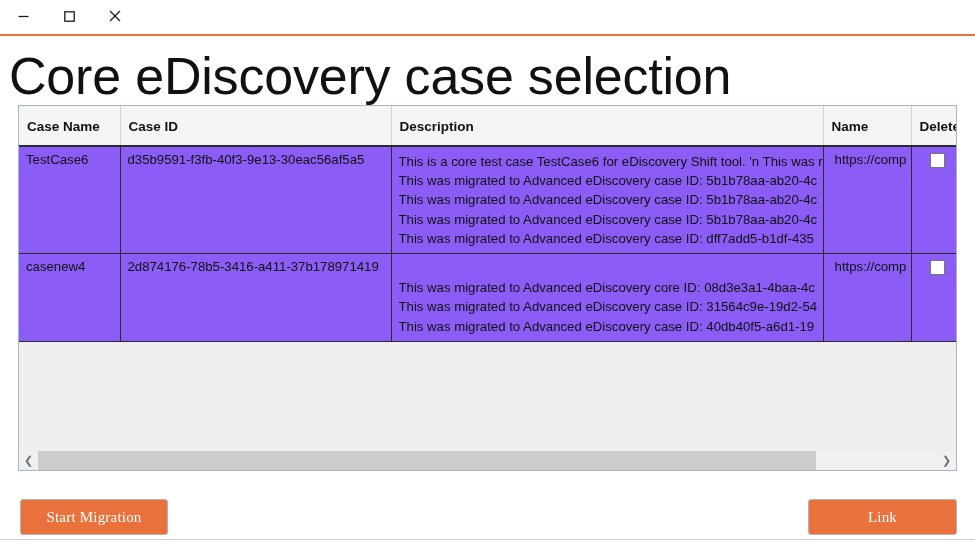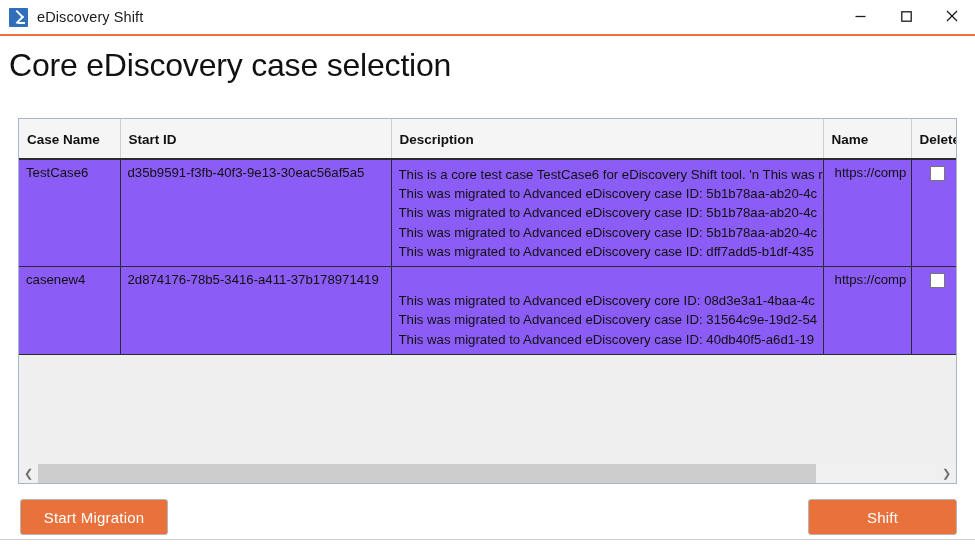--- a/index.html
+++ b/index.html
@@ -78,33 +78,33 @@
     background: transparent;
     border: none;
     cursor: default;
   }
   .winbtn svg { display: block; }
 
   
   .page-title {
     position: absolute;
     top: 47px; left: 9px;
-    font-size: 32px;
+    font-size: 52px;
     font-weight: 400;
     color: #111111;
     letter-spacing: -0.2px;
     line-height: 1.15;
     white-space: nowrap;
   }
 
   
   .grid-panel {
     position: absolute;
     left: 18px;
-    top: 118px;
+    top: 105px;
     width: 939px;
     height: 366px;
     border: 1px solid #a3b8cc;
     background: #efefef;
     overflow: hidden;
   }
 
   table.grid {
     width: 100%;
     border-collapse: collapse;
@@ -204,21 +204,21 @@
   }
 
   
   .btn {
     position: absolute;
     background: #e8713c;
     border: 1px solid #b5b5b5;
     border-radius: 3px;
     color: #ffffff;
     font-size: 15px;
-    font-family: Liberation Sans, sans-serif;
+    font-family: Liberation Serif, serif;
     display: flex;
     align-items: center;
     justify-content: center;
     cursor: pointer;
     letter-spacing: 0.2px;
   }
   #btn-start {
     left: 20px; top: 499px;
     width: 148px; height: 36px;
   }
@@ -237,24 +237,20 @@
     border-top: 1px solid #cfcfcf;
     overflow: hidden;
   }
 </style>
 </head>
 <body>
 
 <div id="app">
 
   <div class="titlebar">
-    <div class="titlebar-left">
-      <span class="ps-icon"></span>
-      <span class="title-text">eDiscovery Shift</span>
-    </div>
     <div class="winbtns">
       <button class="winbtn">
         <svg width="11" height="11" viewBox="0 0 11 11">
           <line x1="0.5" y1="5.5" x2="10.5" y2="5.5" stroke="#1b1b1b" stroke-width="1.3"></line>
         </svg>
       </button>
       <button class="winbtn">
         <svg width="11" height="11" viewBox="0 0 11 11">
           <rect x="0.8" y="0.8" width="9.4" height="9.4" fill="none" stroke="#1b1b1b" stroke-width="1.3"></rect>
         </svg>
@@ -275,21 +271,21 @@
       <colgroup>
         <col class="col-name">
           <col class="col-id">
           <col class="col-desc">
           <col class="col-link">
           <col class="col-del">
       </colgroup>
       <thead>
         <tr>
           <th>Case Name</th>
-          <th>Start ID</th>
+          <th>Case ID</th>
           <th>Description</th>
           <th>Name</th>
           <th>Delete</th>
         </tr>
       </thead>
       <tbody id="grid-body">
           <tr>
             <td>TestCase6</td>
             <td>d35b9591-f3fb-40f3-9e13-30eac56af5a5</td>
             <td>
@@ -324,17 +320,17 @@
     <div class="hscroll">
       <div class="hs-arrow">❮</div>
       <div class="hs-track">
         <div class="hs-thumb"></div>
       </div>
       <div class="hs-arrow">❯</div>
     </div>
   </div>
 
   <button class="btn" id="btn-start">Start Migration</button>
-  <button class="btn" id="btn-close">Shift</button>
+  <button class="btn" id="btn-close">Link</button>
 
   <div class="bottom-strip"></div>
 
 </div>
 
 </body></html>

